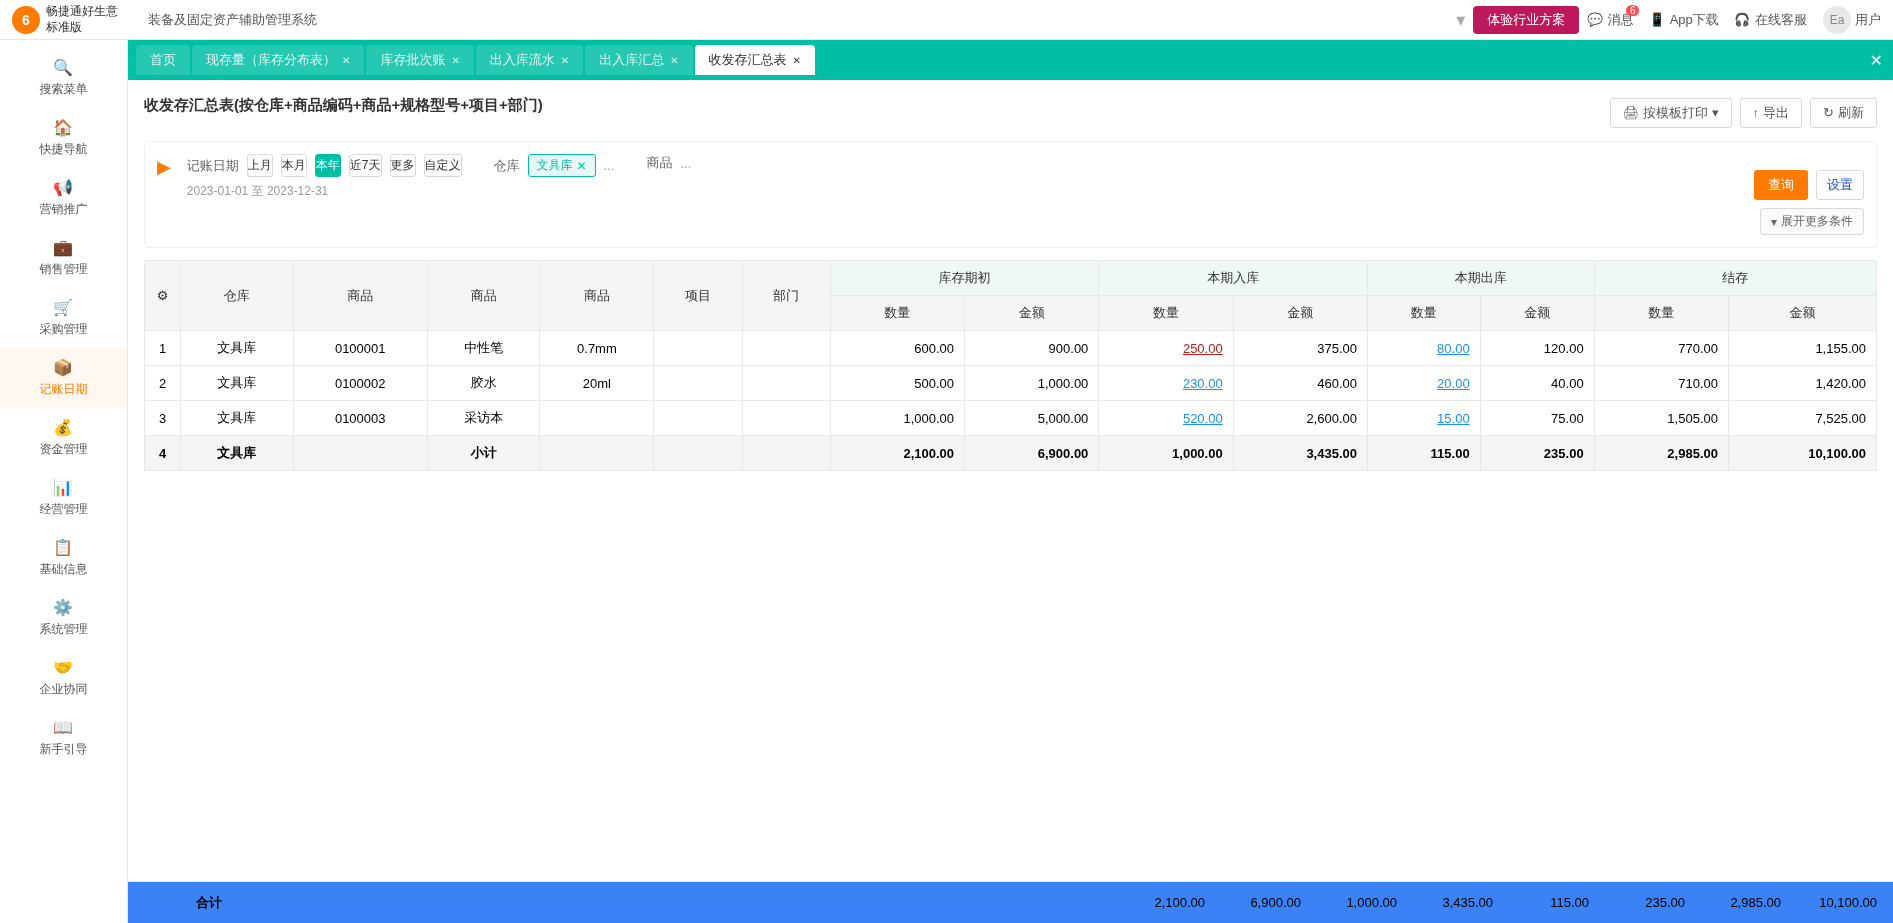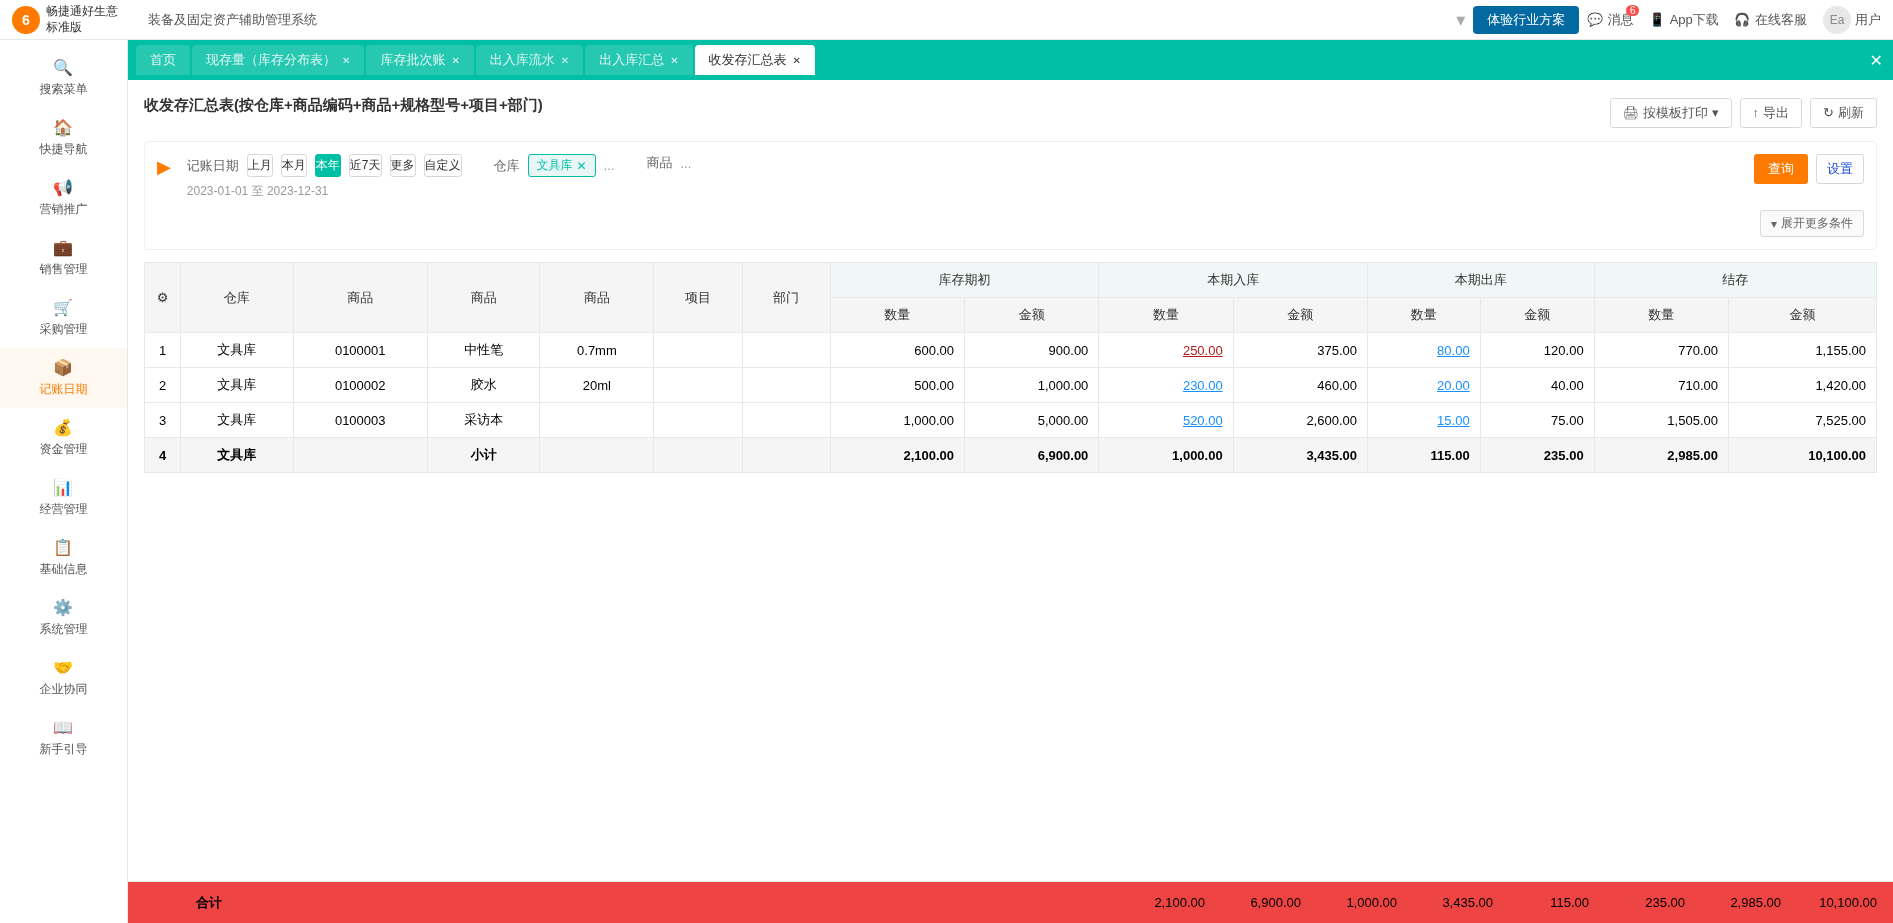--- a/index.html
+++ b/index.html
@@ -5,21 +5,21 @@
     * { box-sizing: border-box; margin: 0; padding: 0; }
     body { font-family: "Microsoft YaHei", "PingFang SC", sans-serif; font-size: 13px; background: #f0f2f5; display: flex; flex-direction: column; height: 923px; overflow: hidden; }
 
     
     .top-bar { height: 40px; background: #fff; display: flex; align-items: center; padding: 0 12px; border-bottom: 1px solid #e8e8e8; gap: 8px; }
     .logo-area { display: flex; align-items: center; gap: 6px; width: 128px; }
     .logo-icon { width: 28px; height: 28px; background: #ff7a00; border-radius: 50%; display: flex; align-items: center; justify-content: center; color: #fff; font-weight: bold; font-size: 14px; }
     .logo-text { font-size: 12px; color: #333; line-height: 1.3; }
     .system-name { font-size: 13px; color: #555; flex: 1; }
     .top-actions { display: flex; align-items: center; gap: 16px; margin-left: auto; }
-    .try-btn { background: #0369a1; color: #fff; border: none; padding: 5px 14px; border-radius: 4px; cursor: pointer; font-size: 13px; }
+    .try-btn { background: #be185d; color: #fff; border: none; padding: 5px 14px; border-radius: 4px; cursor: pointer; font-size: 13px; }
     .top-action-item { display: flex; align-items: center; gap: 4px; color: #555; font-size: 13px; cursor: pointer; position: relative; }
     .badge { background: #ff4d4f; color: #fff; border-radius: 10px; font-size: 10px; padding: 0 4px; position: absolute; top: -6px; right: -6px; }
     .user-avatar { width: 28px; height: 28px; background: #e8e8e8; border-radius: 50%; display: flex; align-items: center; justify-content: center; font-size: 12px; color: #888; }
 
     
     .main-layout { display: flex; flex: 1; overflow: hidden; }
 
     
     .sidebar { width: 128px; background: #fff; border-right: 1px solid #e8e8e8; display: flex; flex-direction: column; padding: 8px 0; }
     .sidebar-item { display: flex; flex-direction: column; align-items: center; padding: 10px 0; cursor: pointer; color: #555; font-size: 12px; gap: 4px; }
@@ -63,21 +63,21 @@
 
     
     .data-table { width: 100%; border-collapse: collapse; font-size: 13px; }
     .data-table th, .data-table td { border: 1px solid #e8e8e8; padding: 8px 10px; text-align: center; }
     .data-table thead th { background: #f5f5f5; color: #333; font-weight: normal; }
     .data-table thead .header-group { background: #f0f8f7; }
     .data-table tbody tr.subtotal { font-weight: bold; background: #f5f5f5; }
     .settings-col { width: 36px; }
 
     
-    .footer-bar { height: 42px; background: #ef4444; border-top: 1px solid #e8e8e8; display: flex; align-items: center; padding: 0 16px; gap: 16px; }
+    .footer-bar { height: 42px; background: #3b82f6; border-top: 1px solid #e8e8e8; display: flex; align-items: center; padding: 0 16px; gap: 16px; }
   </style>
 </head>
 <body>
 
 <div class="top-bar">
   <div class="logo-area">
     <div class="logo-icon">6</div>
     <div class="logo-text" style="white-space:pre-line;">畅捷通好生意
 标准版</div>
   </div>
@@ -230,21 +230,21 @@
             <span class="tag-close">✕</span>
           </div>
           <span class="more-dots">...</span>
         </div>
 
         <div style="display:flex;align-items:center;gap:8px;margin-left:16px;">
           <span class="filter-label">商品</span>
           <span class="more-dots">...</span>
         </div>
 
-        <div style="margin-left:auto;display:flex;flex-direction:column;gap:26px;align-items:flex-end;">
+        <div style="margin-left:auto;display:flex;flex-direction:column;gap:8px;align-items:flex-end;margin-top:16px;">
           <div style="display:flex;gap:8px;">
             <button class="btn-query">查询</button>
             <button class="btn-setting">设置</button>
           </div>
           <div style="display:flex;align-items:center;">
             <button class="expand-btn">
               <span>▾</span>
               <span>展开更多条件</span>
             </button>
           </div>

